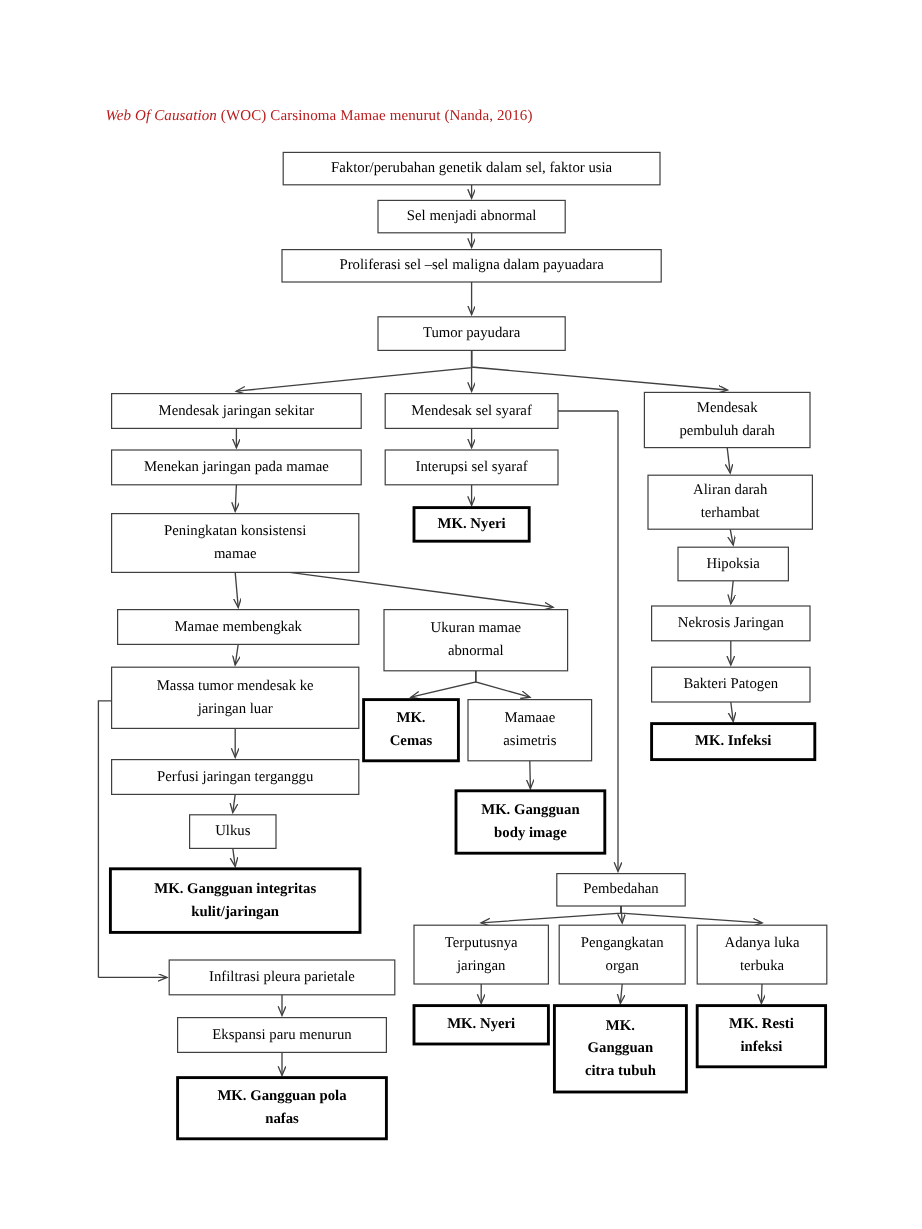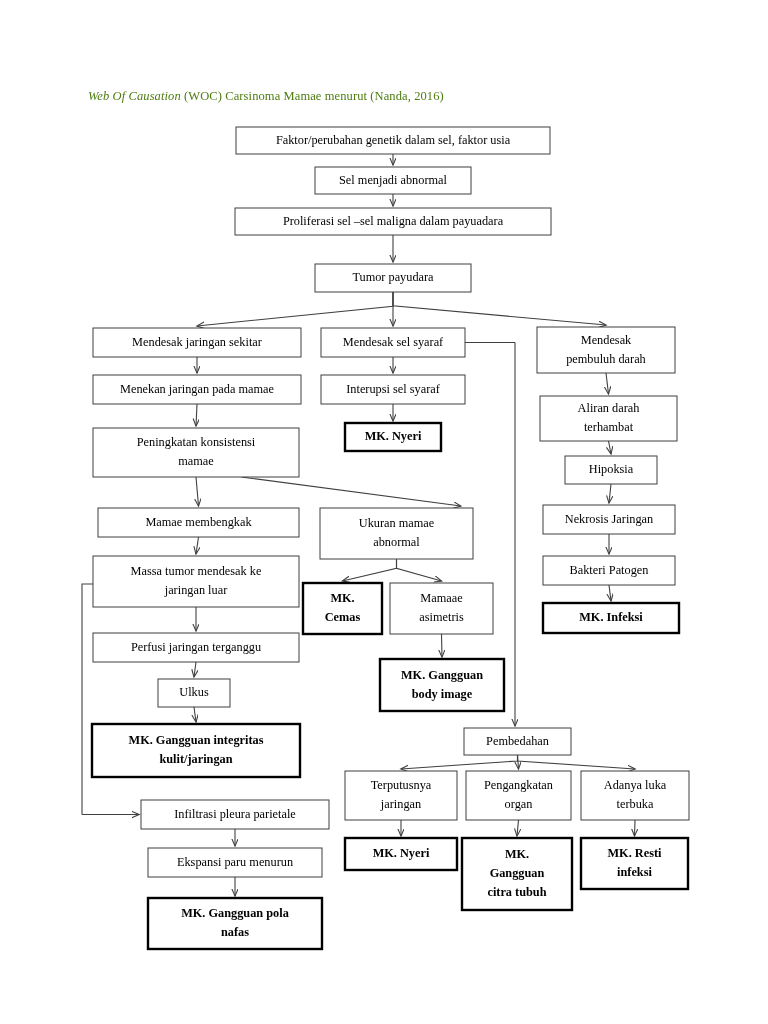--- a/index.html
+++ b/index.html
@@ -18,21 +18,21 @@
     position: absolute;
     left: 0; top: 0;
     width: 768px;
     height: 1024px;
   }
   .title-line {
     position: absolute;
     left: 88px;
     top: 89px;
     font-size: 12.5px;
-    color: #4d7c0f;
+    color: #b91c1c;
     white-space: nowrap;
     letter-spacing: 0.1px;
   }
   .title-italic { font-style: italic; }
   svg { display: block; }
   .node-text {
     font-family: "Liberation Serif", "DejaVu Serif", serif;
     font-size: 12.3px;
     fill: #000000;
     text-anchor: middle;

